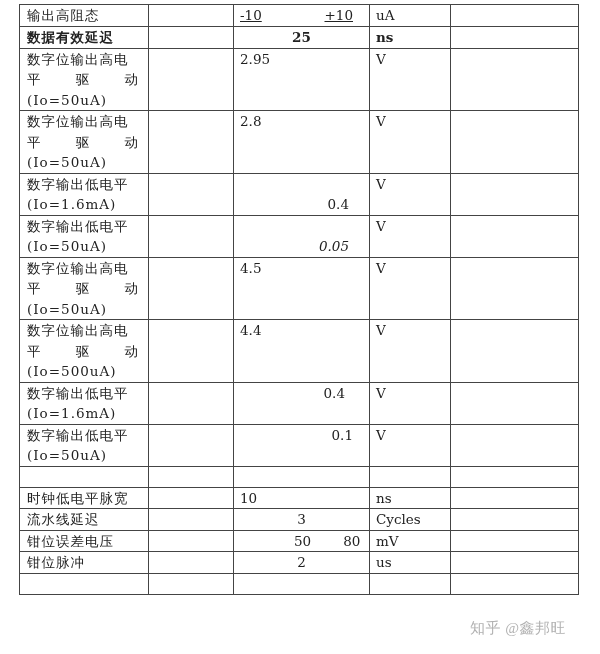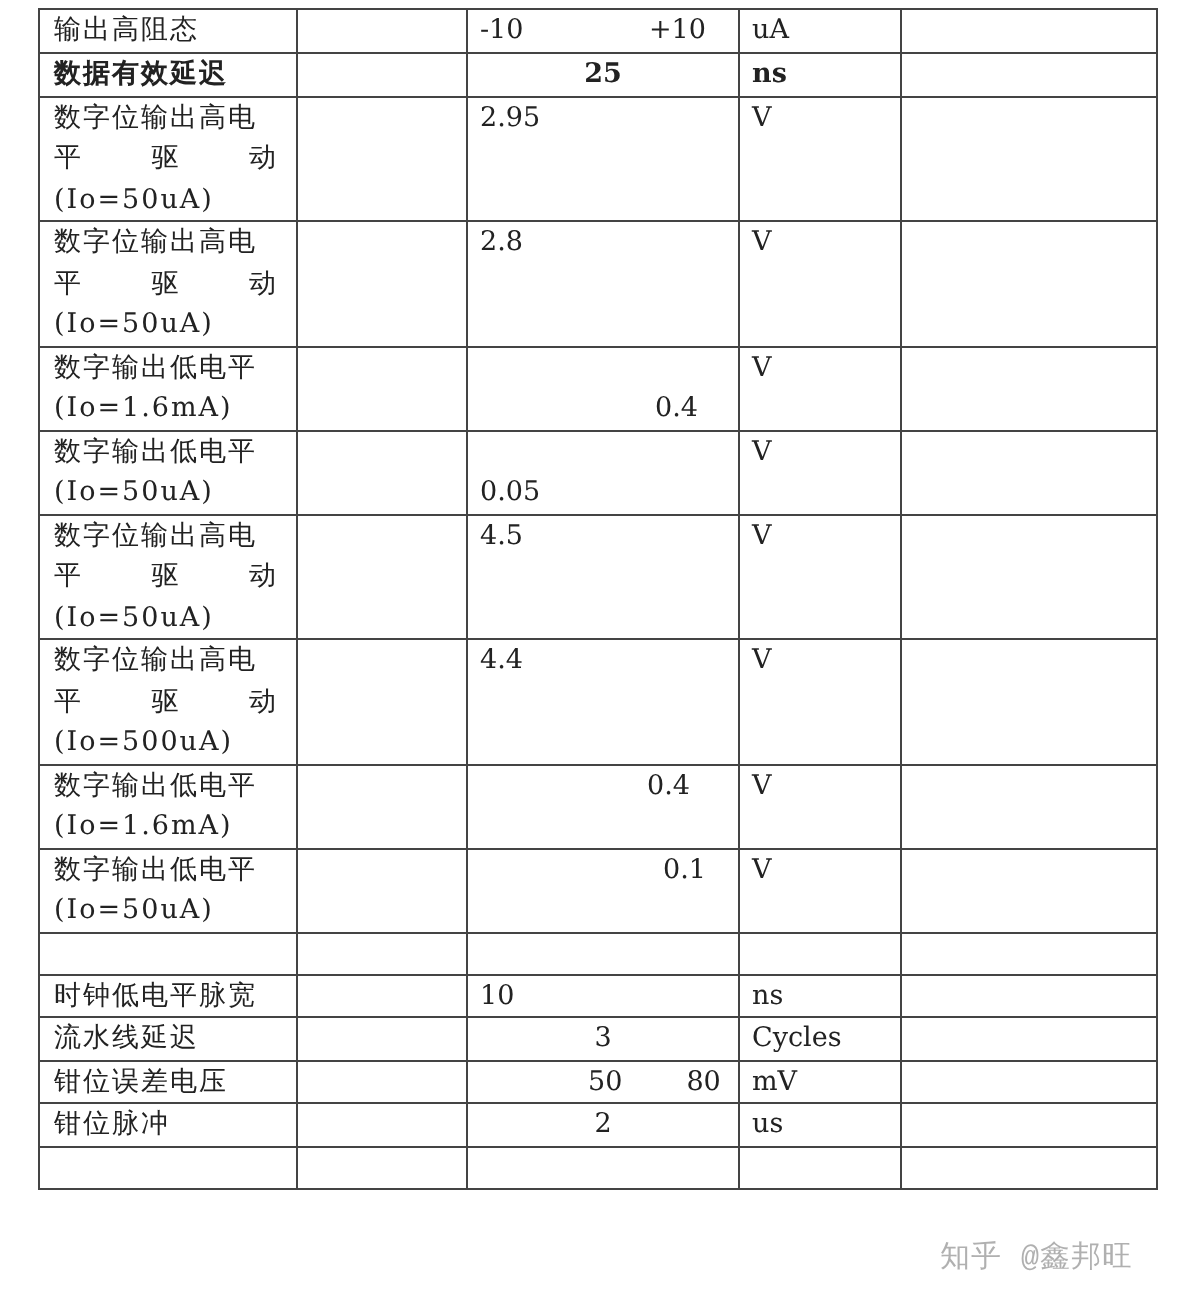--- a/index.html
+++ b/index.html
@@ -4,22 +4,22 @@
 <style>
   html, body { margin: 0; padding: 0; background: #ffffff; }
   body { width: 600px; height: 654px; position: relative; overflow: hidden;
          font-family: "DejaVu Serif", "Liberation Serif", serif; color: #222; }
   #tbl { position: absolute; left: 19px; top: 4px; border-collapse: collapse; table-layout: fixed; }
   #tbl td { border: 1.5px solid #444; padding: 0 6px; vertical-align: top;
             font-size: 13.5px; line-height: 20.5px; overflow: hidden; white-space: nowrap; }
   #tbl td.c0 { padding-left: 7px; letter-spacing: 1px; }
   .just { display: flex; justify-content: space-between; width: 112px; }
   .center { text-align: center; margin-top: 44px; }
-  .pair { display: flex; justify-content: space-between; }
-  .watermark { position: absolute; left: 470px; top: 619px; font-family: Liberation Mono, monospace;
+  .pair { display: flex; justify-content: space-between; text-decoration: underline; }
+  .watermark { position: absolute; left: 470px; top: 619px; font-family: Liberation Serif, serif;
                font-size: 15px; color: rgba(150,150,150,0.75); letter-spacing: 0.5px; }
 </style>
 </head>
 <body>
 
 <table id="tbl">
   <colgroup>
     <col style="width:129px">
       <col style="width:85px">
       <col style="width:136px">
@@ -89,21 +89,21 @@
         <td style="vertical-align: bottom; text-align: right; padding-right: 20px;"><span>0.4</span></td>
         <td>V</td>
         <td></td>
       </tr>
       <tr style="height: 42px;">
         <td class="c0">
           <div>数字输出低电平</div>
           <div>(Io=50uA)</div>
         </td>
         <td></td>
-        <td style="vertical-align: bottom; padding-right: 36px;"><span>0.05</span></td>
+        <td style="vertical-align: bottom; text-align: right; padding-right: 20px; font-style: italic;"><span>0.05</span></td>
         <td>V</td>
         <td></td>
       </tr>
       <tr style="height: 62px;">
         <td class="c0">
           <div>数字位输出高电</div>
           <div class="just">
             <span>平</span>
             <span>驱</span>
             <span>动</span>

